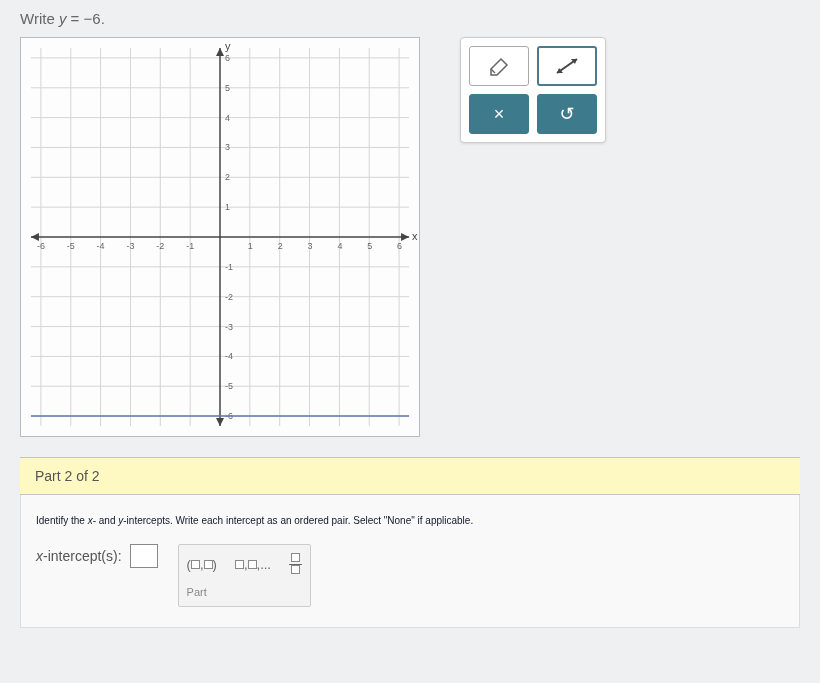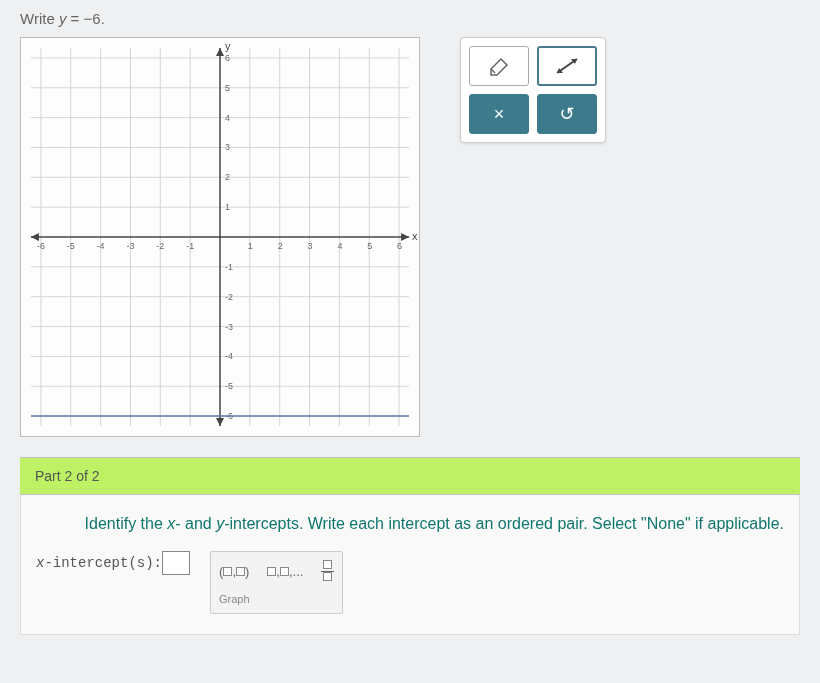--- a/index.html
+++ b/index.html
@@ -68,57 +68,56 @@
     .tool-btn.selected {
       border: 2px solid #4a7a8c;
     }
     .tool-btn.action {
       background: #3d7a8c;
       color: #fff;
       border-color: #3d7a8c;
     }
     .eraser-svg, .line-svg { width: 28px; height: 22px; }
     .part-header {
-      background: #bef264;
+      background: #fef9c3;
       padding: 10px 15px;
       font-size: 14px;
       color: #555;
       border-top: 1px solid #c5c5c5;
       border-bottom: 1px solid #c5c5c5;
       margin-top: 20px;
     }
     .part-body {
       background: #f9f9f9;
       padding: 20px 15px;
       border: 1px solid #ddd;
       border-top: none;
     }
     .instruction {
-      font-size: 16px;
-      color: #0f766e;
+      font-size: 10px;
+      color: #0f172a;
       margin-bottom: 18px;
-      text-align: right;
     }
     .instruction .mi { font-style: italic; }
     .answer-area {
       display: flex;
       gap: 20px;
       align-items: flex-start;
     }
     .intercept-inputs {
       display: flex;
       flex-direction: column;
       gap: 18px;
     }
     .intercept-row {
       display: flex;
       align-items: center;
+      gap: 8px;
       font-size: 14px;
       color: #555;
-      font-family: Liberation Mono, monospace;
     }
     .intercept-row .mi { font-style: italic; }
     .answer-box {
       width: 28px;
       height: 24px;
       border: 1px solid #888;
       background: #fff;
     }
     .helper-panel {
       border: 1px solid #ccc;
@@ -297,18 +296,18 @@
         </div>
         <div class="helper-btn">
           <span class="frac">
               <span class="num"><span class="placeholder-box"></span></span>
               <span class="den"><span class="placeholder-box"></span></span>
             </span>
         </div>
       </div>
       <div class="helper-row">
         <div class="helper-btn small">
-          <span>Graph</span>
+          <span>Part</span>
         </div>
       </div>
     </div>
   </div>
 </div>
 
 </body></html>

